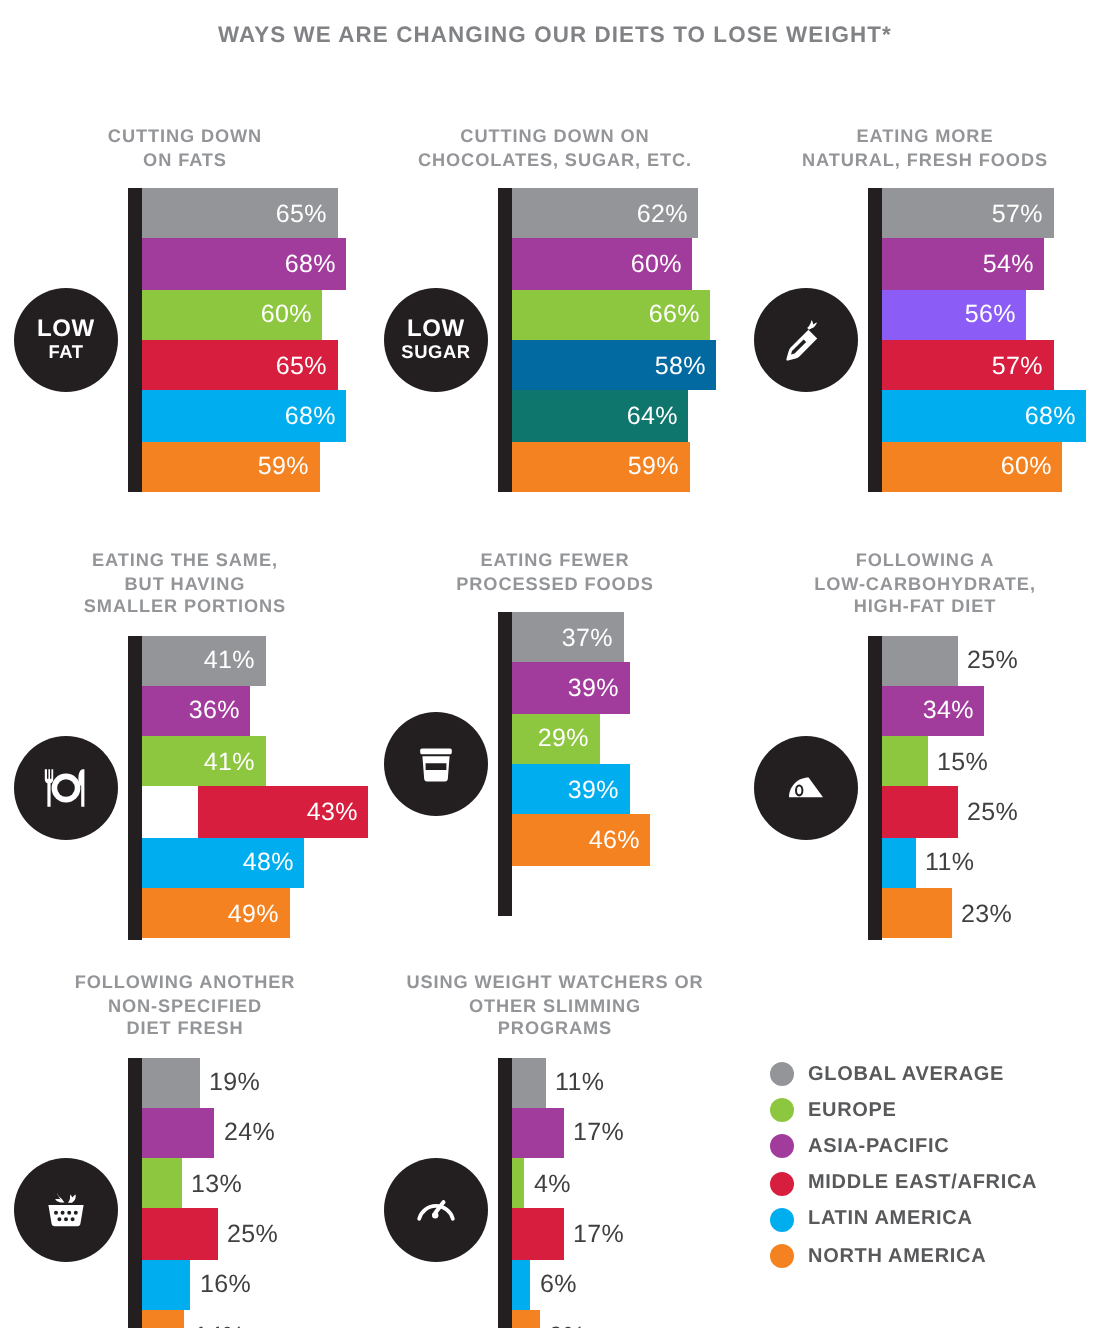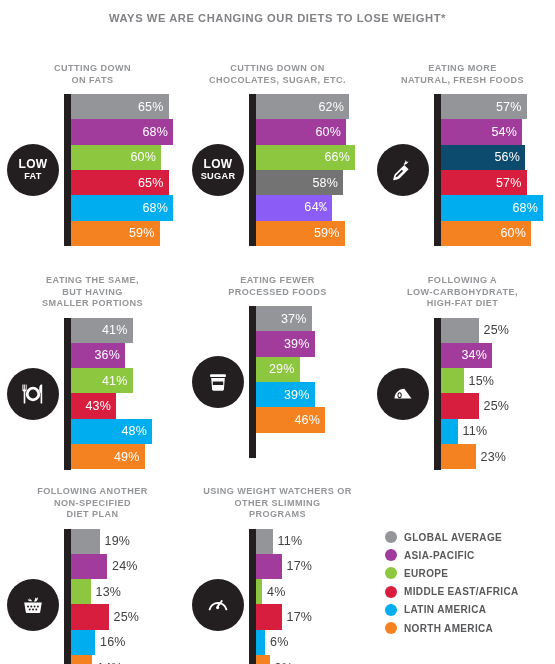--- a/index.html
+++ b/index.html
@@ -231,26 +231,26 @@
             <div class="bar" style="width: 90px; background: rgb(162, 60, 156);">
               <span class="bar-label-in">60%</span>
             </div>
           </div>
           <div class="barrow">
             <div class="bar" style="width: 99px; background: rgb(141, 198, 63);">
               <span class="bar-label-in">66%</span>
             </div>
           </div>
           <div class="barrow">
-            <div class="bar" style="width: 87px; background: #737373;">
+            <div class="bar" style="width: 102px; background: #0369a1;">
               <span class="bar-label-in">58%</span>
             </div>
           </div>
           <div class="barrow">
-            <div class="bar" style="width: 76px; background: #8b5cf6; font-family: Liberation Mono, monospace;">
+            <div class="bar" style="width: 88px; background: #0f766e;">
               <span class="bar-label-in">64%</span>
             </div>
           </div>
           <div class="barrow">
             <div class="bar" style="width: 88.5px; background: rgb(245, 130, 32);">
               <span class="bar-label-in">59%</span>
             </div>
           </div>
         </div>
       </div>
@@ -273,21 +273,21 @@
             <div class="bar" style="width: 85.5px; background: rgb(147, 149, 152);">
               <span class="bar-label-in">57%</span>
             </div>
           </div>
           <div class="barrow">
             <div class="bar" style="width: 81px; background: rgb(162, 60, 156);">
               <span class="bar-label-in">54%</span>
             </div>
           </div>
           <div class="barrow">
-            <div class="bar" style="width: 84px; background: #0c4a6e;">
+            <div class="bar" style="width: 72px; background: #8b5cf6;">
               <span class="bar-label-in">56%</span>
             </div>
           </div>
           <div class="barrow">
             <div class="bar" style="width: 85.5px; background: rgb(216, 30, 63);">
               <span class="bar-label-in">57%</span>
             </div>
           </div>
           <div class="barrow">
             <div class="bar" style="width: 102px; background: rgb(0, 174, 239);">
@@ -328,21 +328,21 @@
             <div class="bar" style="width: 54px; background: rgb(162, 60, 156);">
               <span class="bar-label-in">36%</span>
             </div>
           </div>
           <div class="barrow">
             <div class="bar" style="width: 61.5px; background: rgb(141, 198, 63);">
               <span class="bar-label-in">41%</span>
             </div>
           </div>
           <div class="barrow">
-            <div class="bar" style="width: 45px; background: rgb(216, 30, 63);">
+            <div class="bar" style="width: 85px; background: rgb(216, 30, 63); margin-left: 28px;">
               <span class="bar-label-in">43%</span>
             </div>
           </div>
           <div class="barrow">
             <div class="bar" style="width: 81px; background: rgb(0, 174, 239);">
               <span class="bar-label-in">48%</span>
             </div>
           </div>
           <div class="barrow">
             <div class="bar" style="width: 73.5px; background: rgb(245, 130, 32);">
@@ -435,21 +435,21 @@
           <div class="barrow">
             <div class="bar" style="width: 34.5px; background: rgb(245, 130, 32);"></div>
             <span class="bar-label-out">23%</span>
           </div>
         </div>
       </div>
     </div>
     <div class="panel" style="left: 0px; top: 461px;">
       <div class="panel-title">FOLLOWING ANOTHER
 NON-SPECIFIED
-DIET PLAN</div>
+DIET FRESH</div>
       <div class="chart" style="height: 152px;">
         <div class="axis"></div>
         <div class="badge">
           <svg width="36" height="36" viewBox="0 0 36 36">
             <g fill="#ffffff">
               <path d="M13.5 9.4c0.4 1.3 1 2.5 1.8 3.3 -0.9-0.2-1.9-0.2-2.8 0.1 0.8 0.8 1.8 1.3 2.8 1.5h1.9c-0.6-1.2-1.6-2.3-2.8-3.1C14.1 10.6 13.8 10 13.5 9.4z"></path>
               <path d="M22.8 10.2c-0.6 0.4-1.2 0.9-1.6 1.5 -0.3-0.6-0.7-1.1-1.2-1.5 0.1 0.8 0.1 1.6-0.1 2.4 -0.2 0.7-0.5 1.3-1 1.8h2.1c0.8-0.5 1.4-1.3 1.7-2.1C22.9 11.6 22.9 10.9 22.8 10.2z"></path>
               <path d="M9.2 15.5h17.6l-1.6 9.4c-0.1 0.7-0.7 1.2-1.4 1.2H12.2c-0.7 0-1.3-0.5-1.4-1.2L9.2 15.5zM13 18.4a1 1 0 1 0 0 2 1 1 0 0 0 0-2zm3.3 0a1 1 0 1 0 0 2 1 1 0 0 0 0-2zm3.3 0a1 1 0 1 0 0 2 1 1 0 0 0 0-2zm3.3 0a1 1 0 1 0 0 2 1 1 0 0 0 0-2zm-8.2 3.2a1 1 0 1 0 0 2 1 1 0 0 0 0-2zm3.3 0a1 1 0 1 0 0 2 1 1 0 0 0 0-2zm3.3 0a1 1 0 1 0 0 2 1 1 0 0 0 0-2z"></path>
             </g>
           </svg>
@@ -528,26 +528,26 @@
       </div>
     </div>
   </div>
 
 <div id="legend">
     <div class="legend-row">
       <span class="legend-dot" style="background: rgb(147, 149, 152);"></span>
       <span class="legend-label">GLOBAL AVERAGE</span>
     </div>
     <div class="legend-row">
+      <span class="legend-dot" style="background: rgb(141, 198, 63);"></span>
+      <span class="legend-label">EUROPE</span>
+    </div>
+    <div class="legend-row">
       <span class="legend-dot" style="background: rgb(162, 60, 156);"></span>
       <span class="legend-label">ASIA-PACIFIC</span>
-    </div>
-    <div class="legend-row">
-      <span class="legend-dot" style="background: rgb(141, 198, 63);"></span>
-      <span class="legend-label">EUROPE</span>
     </div>
     <div class="legend-row">
       <span class="legend-dot" style="background: rgb(216, 30, 63);"></span>
       <span class="legend-label">MIDDLE EAST/AFRICA</span>
     </div>
     <div class="legend-row">
       <span class="legend-dot" style="background: rgb(0, 174, 239);"></span>
       <span class="legend-label">LATIN AMERICA</span>
     </div>
     <div class="legend-row">

